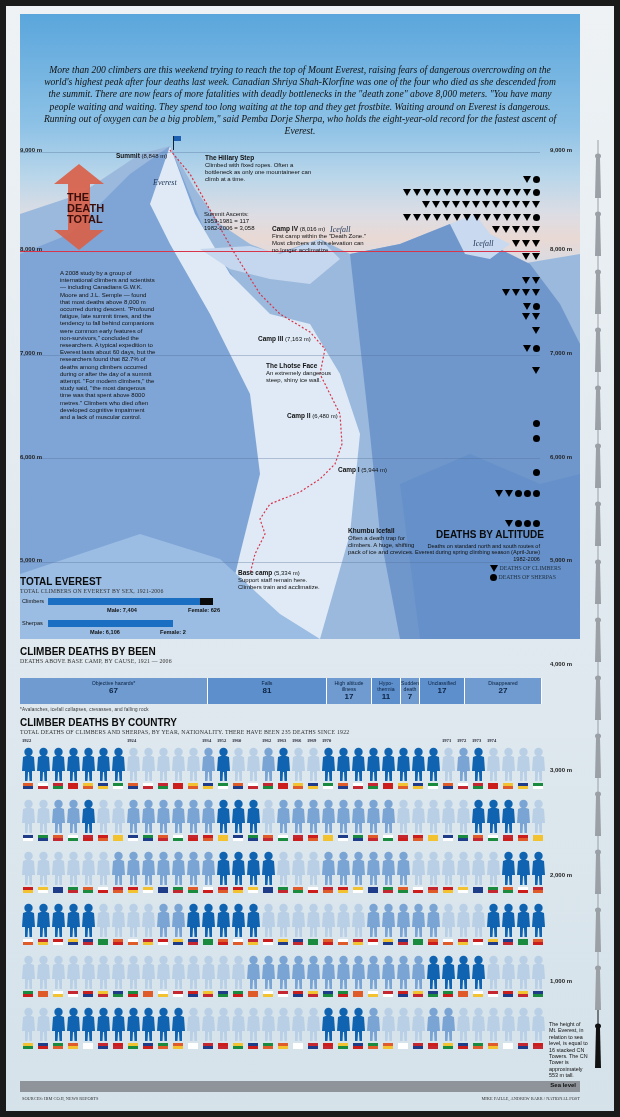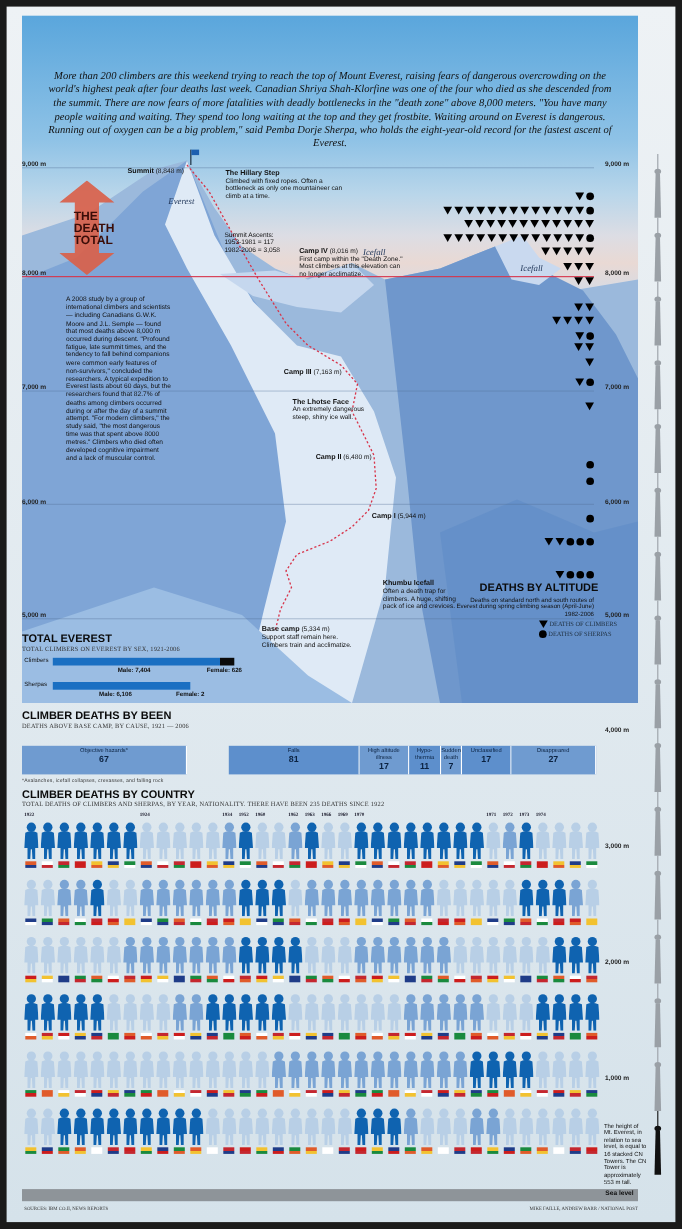--- a/index.html
+++ b/index.html
@@ -138,21 +138,21 @@
   <div class="barlabel" style="left:87px;top:593px;font-weight:bold">Male: 7,404</div>
   <div class="barlabel" style="left:168px;top:593px;font-weight:bold">Female: 626</div>
   <div class="barlabel" style="left:2px;top:606px">Sherpas</div>
   <div style="position:absolute;left:28px;top:606px;width:125px;height:7px;background:#1a6fc2"></div>
   <div class="barlabel" style="left:70px;top:615px;font-weight:bold">Male: 6,106</div>
   <div class="barlabel" style="left:140px;top:615px;font-weight:bold">Female: 2</div>
 
   <div class="sec-title" style="top:632px">CLIMBER DEATHS BY BEEN</div>
   <div class="sec-sub" style="top:644px">DEATHS ABOVE BASE CAMP, BY CAUSE, 1921 — 2006</div>
   <div id="causes">
-      <div class="cause" style="left: 0px; width: 150px; background: rgb(111, 155, 208);"><span>Objective hazards*</span><span class="n">67</span></div>
+      <div class="cause" style="left: 0px; width: 188px; background: rgb(111, 155, 208);"><span>Objective hazards*</span><span class="n">67</span></div>
       <div class="cause" style="left: 188px; width: 119px; background: rgb(93, 143, 204);"><span>Falls</span><span class="n">81</span></div>
       <div class="cause" style="left: 307px; width: 45px; background: rgb(111, 155, 208);"><span>High altitude illness</span><span class="n">17</span></div>
       <div class="cause" style="left: 352px; width: 29px; background: rgb(93, 143, 204);"><span>Hypo-thermia</span><span class="n">11</span></div>
       <div class="cause" style="left: 381px; width: 19px; background: rgb(111, 155, 208);"><span>Sudden death</span><span class="n">7</span></div>
       <div class="cause" style="left: 400px; width: 45px; background: rgb(93, 143, 204);"><span>Unclassified</span><span class="n">17</span></div>
       <div class="cause" style="left: 445px; width: 77px; background: rgb(111, 155, 208);"><span>Disappeared</span><span class="n">27</span></div>
     </div>
   <div class="sec-sub" style="top:693px;font-family:'Liberation Sans',sans-serif;font-size:4.6px">*Avalanches, icefall collapses, crevasses, and falling rock</div>
 
   <div class="sec-title" style="top:703px">CLIMBER DEATHS BY COUNTRY</div>

